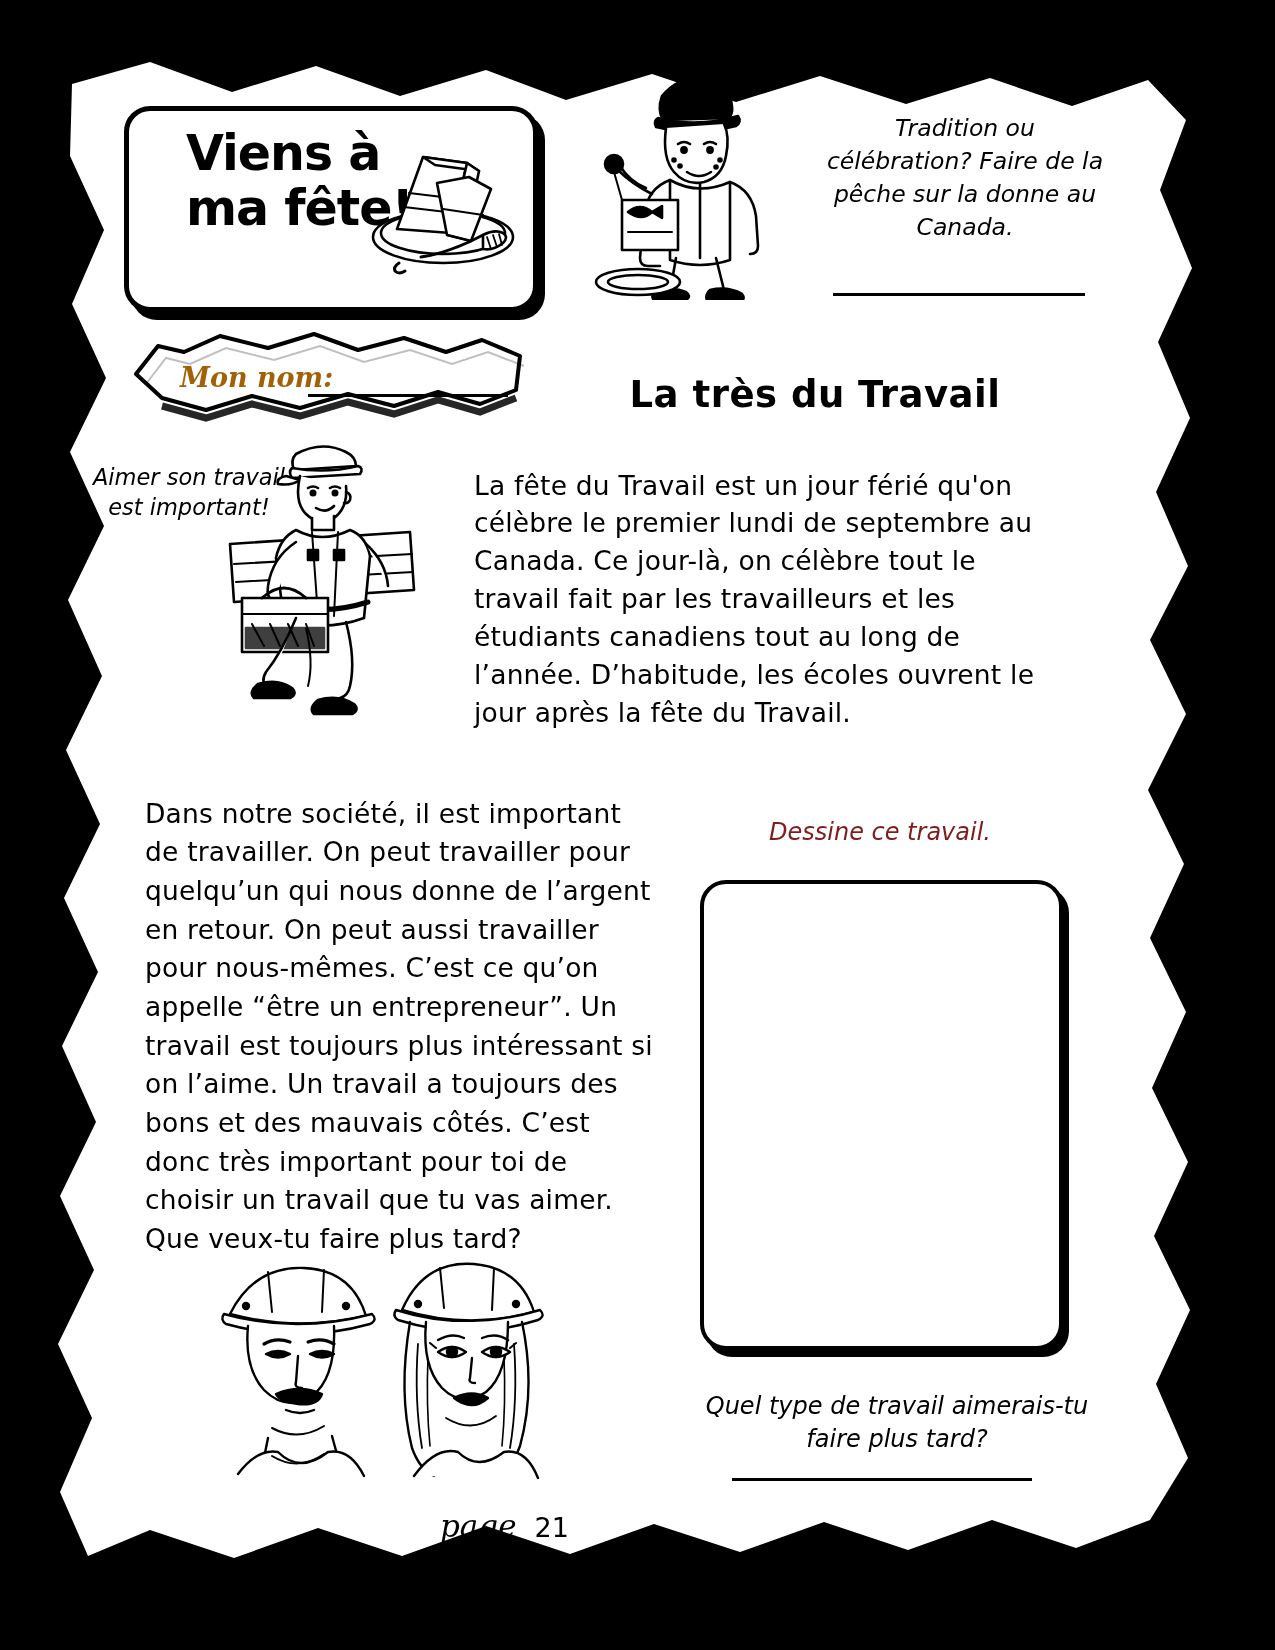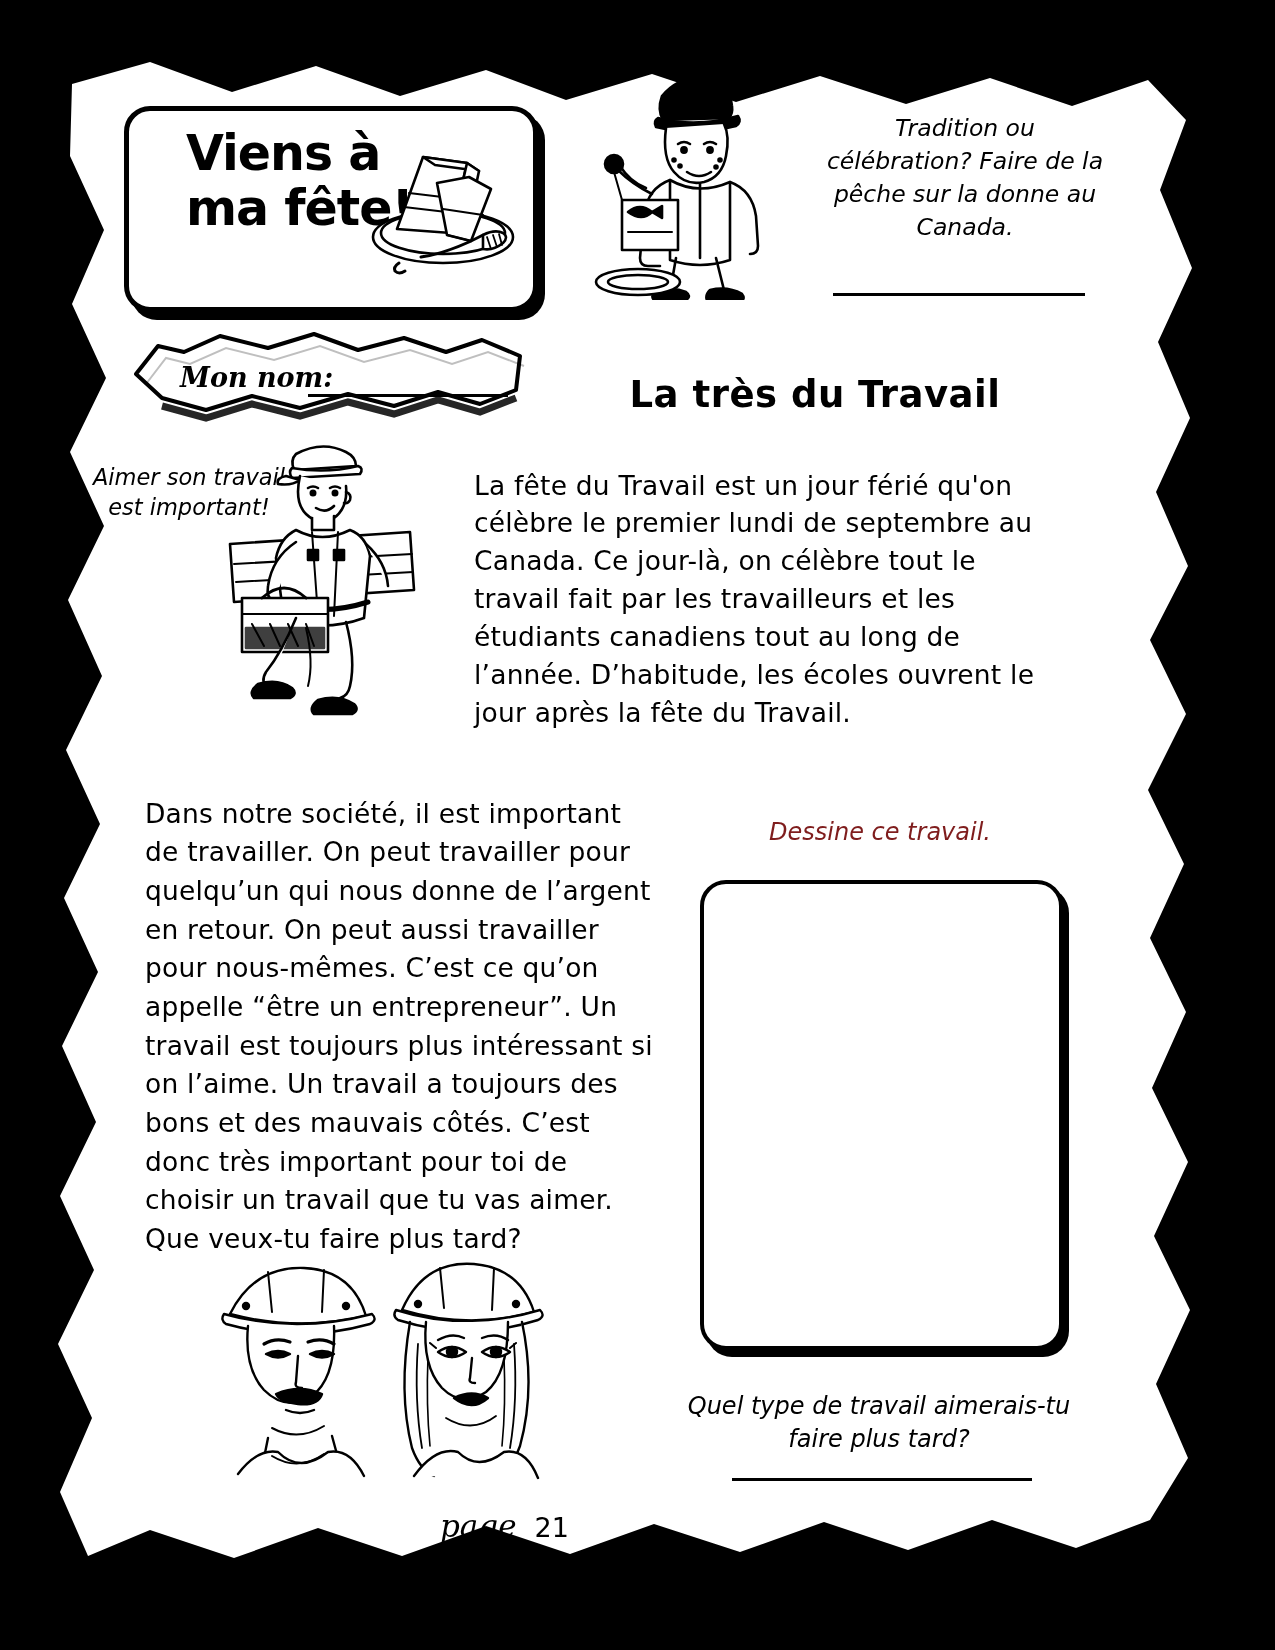--- a/index.html
+++ b/index.html
@@ -104,21 +104,21 @@
     z-index: 10;
   }
   #name-banner .nb-label {
     position: absolute;
     left: 52px;
     top: 40px;
     font-family: "DejaVu Serif", serif;
     font-style: italic;
     font-weight: bold;
     font-size: 27px;
-    color: #000000;
+    color: #a16207;
   }
   #name-banner .nb-rule {
     position: absolute;
     left: 180px;
     top: 72px;
     width: 200px;
     border-bottom: 3px solid #000;
   }
 
   
@@ -199,21 +199,21 @@
     top: 880px;
     width: 355px;
     height: 462px;
     border: 4px solid #000;
     border-radius: 26px;
     background: #fff;
     box-shadow: 6px 7px 0 #000;
   }
   #bottom-question {
     position: absolute;
-    left: 684px;
+    left: 702px;
     top: 1390px;
     width: 390px;
     text-align: center;
     font-size: 24px;
     line-height: 1.36;
     color: #000;
   }
   #bottom-rule {
     position: absolute;
     left: 732px;

